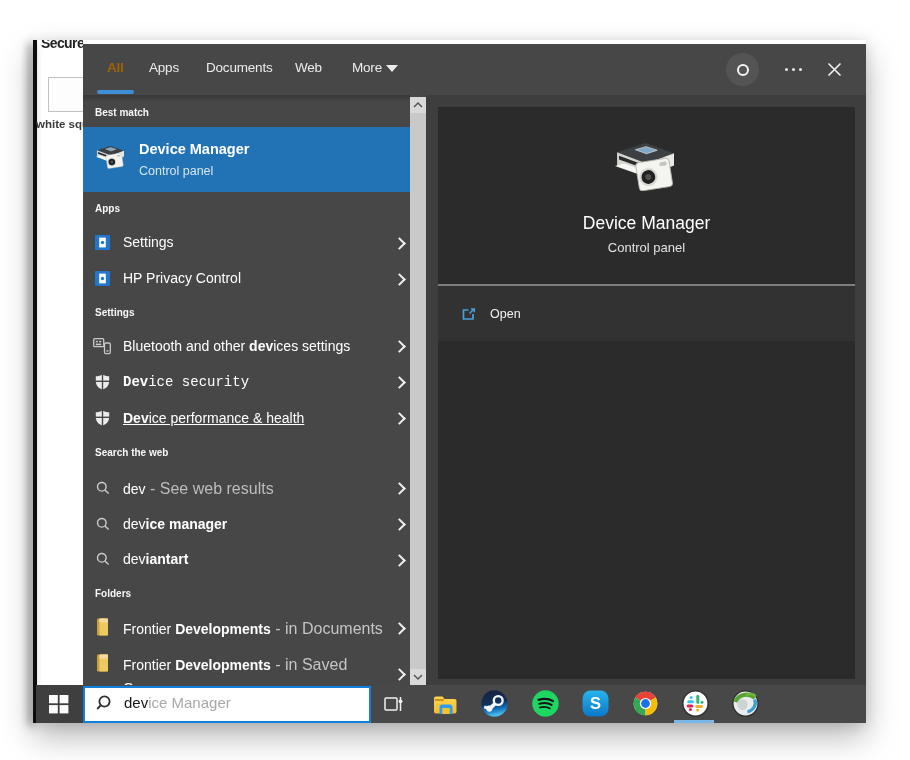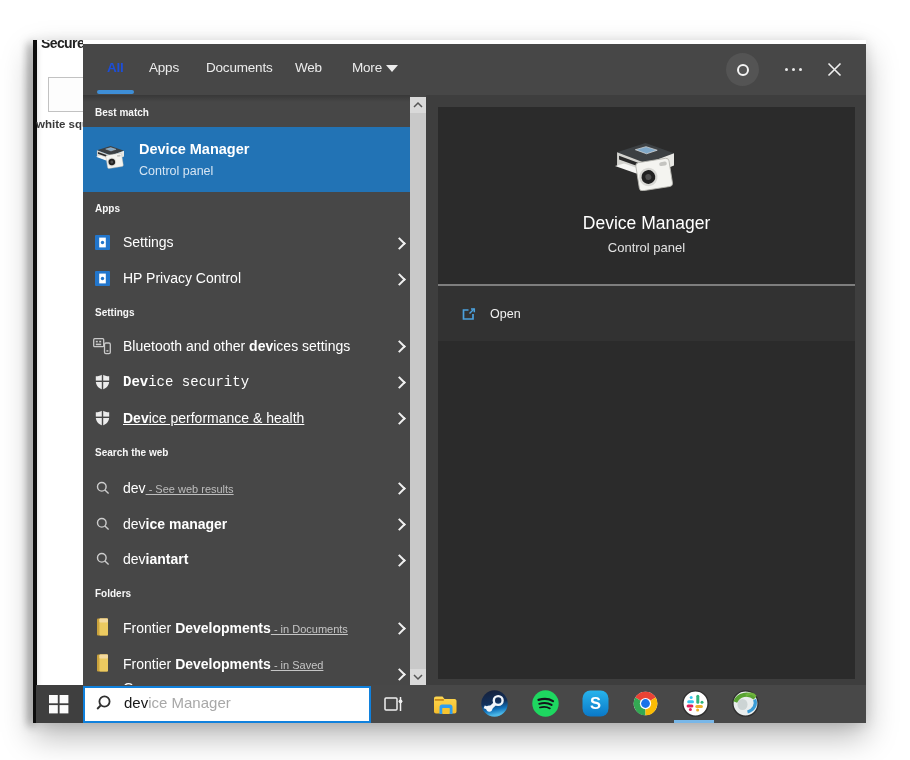--- a/index.html
+++ b/index.html
@@ -24,21 +24,21 @@
          border-right:6.5px solid transparent;border-top:7px solid #ececec;}
   .circbtn{left:726px;top:53px;width:33px;height:33px;border-radius:50%;background:#545454;}
   .circbtn div{position:absolute;left:10.5px;top:10.5px;width:8px;height:8px;border-radius:50%;
          border:2px solid #f4f4f4;}
   .dot{width:3px;height:3px;border-radius:50%;background:#eaeaea;top:68px;}
 
   
   .hdr{font-size:10px;font-weight:bold;color:#f7f7f7;}
   .bluerow{left:83px;top:127px;width:327px;height:65px;background:#2273b5;}
   .row{font-size:14px;line-height:17px;color:#fff;white-space:nowrap;}
-  .sm{font-size:11px;color:#bdbdbd;text-decoration:underline;}
+  .sm{font-size:16px;color:#bdbdbd;}
   .chev{width:7px;height:7px;border-top:2px solid #f0f0f0;border-right:2px solid #f0f0f0;
         transform:rotate(45deg);left:395px;}
 
   
   .sbar{left:410px;top:97px;width:16px;height:588px;background:#c9c9c9;}
   .sbar .cap{position:absolute;left:0;width:16px;height:16px;background:#d9d9d9;}
   .sbar svg{position:absolute;left:3px;}
 
   .rmargin{left:426px;top:95px;width:440px;height:590px;background:#3e3e3e;}
   .preview{left:438px;top:107px;width:417px;height:572px;background:#2b2b2b;}
@@ -60,21 +60,21 @@
     <span>Secure W</span>
   </div>
   <div class="abs swatch"></div>
   <div class="abs whitesq">
     <span>white squ</span>
   </div>
 
   <div class="abs flyout"></div>
   <div class="abs" style="left:83px;top:95px;width:327px;height:7px;background:linear-gradient(rgba(0,0,0,0.22),rgba(0,0,0,0));"></div>
 
-  <div class="abs tab" style="left:107px;font-weight:bold;color:#1d4ed8;">All</div>
+  <div class="abs tab" style="left:107px;font-weight:bold;color:#a16207;">All</div>
   <div class="abs tab" style="left:149px;">Apps</div>
   <div class="abs tab" style="left:206px;">Documents</div>
   <div class="abs tab" style="left:295px;">Web</div>
   <div class="abs tab" style="left:352px;">More</div>
   <div class="abs caret"></div>
   <div class="abs underline"></div>
   <div class="abs circbtn">
     <div></div>
   </div>
   <div class="abs dot" style="left:785px;"></div>

